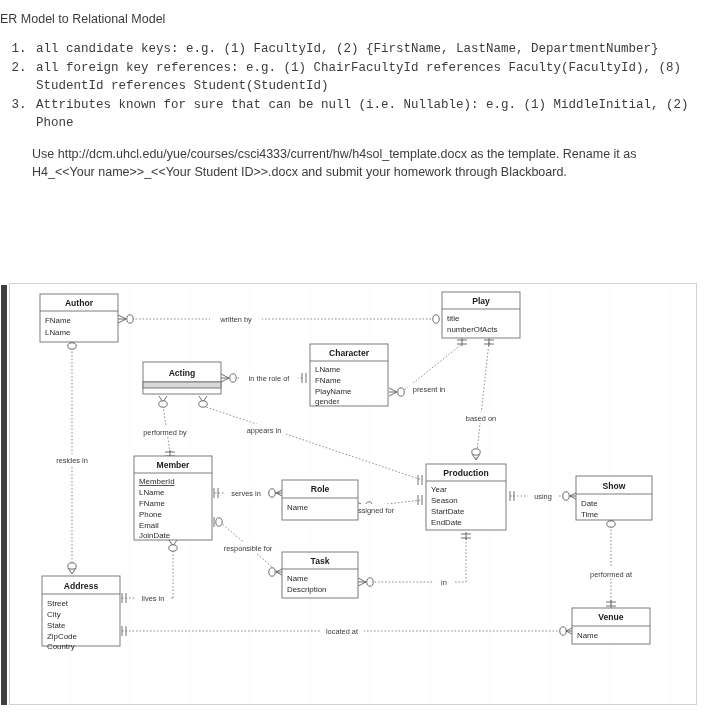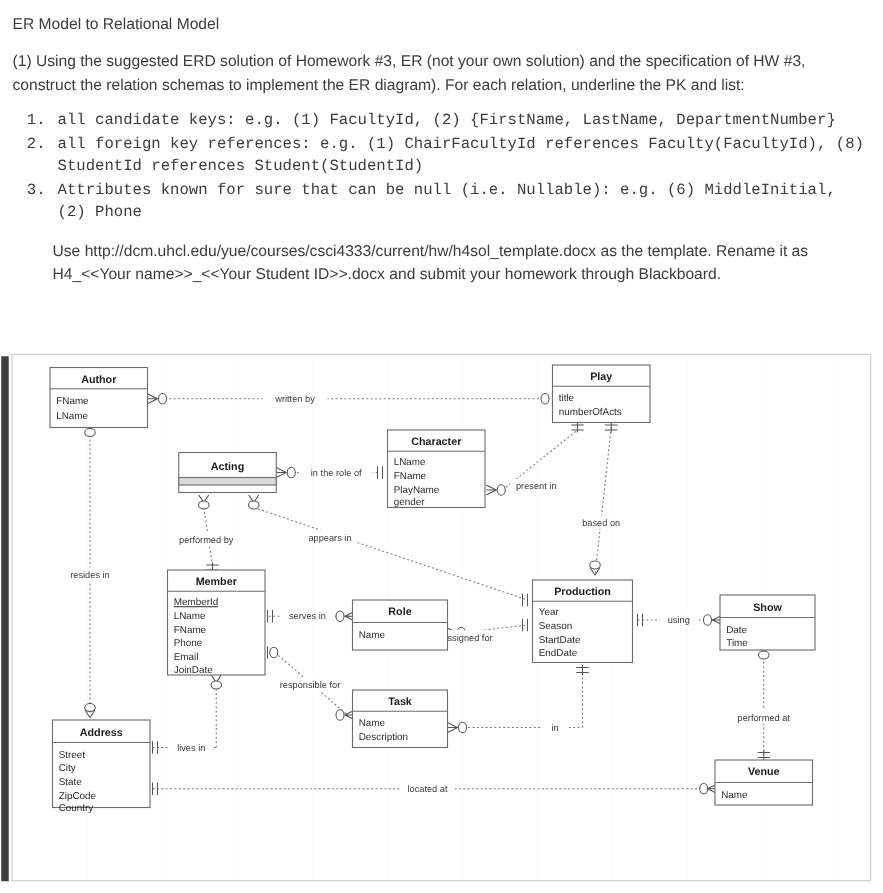--- a/index.html
+++ b/index.html
@@ -6,21 +6,21 @@
   body{
     width:706px;height:714px;
     background:#ffffff;
     font-family:"Liberation Sans", sans-serif;
     color:#3b3b3b;
     overflow:hidden;
   }
   .page{position:relative;width:706px;height:714px;}
 
   
-  .textblock{padding:8px 14px 0 10px;}
+  .textblock{padding:8px 14px 0 0;}
   .t-title{font-size:12.5px;line-height:17px;color:#3c3c3c;margin:3px 0 12px 0;}
   .t-para{font-size:12.5px;line-height:18.5px;color:#3c3c3c;margin:0 0 10px 0;}
   ol.t-list{margin:0 0 12px 0;padding-left:34px;font-family:Liberation Mono, monospace;}
   ol.t-list li{font-size:12.5px;line-height:18.5px;color:#3c3c3c;margin:0;padding-left:2px;}
   .t-para.tight{margin-bottom:11px;margin-left:32px;}
 
   
   .diagram-wrap{
     position:absolute;left:0px;top:283px;width:706px;height:424px;
   }
@@ -53,25 +53,24 @@
   .crow-f{fill:#ffffff;stroke:#555;stroke-width:0.85;}
   .gridline{stroke:#fbfbfb;stroke-width:1;}
 </style>
 </head>
 <body>
 
 <div class="page">
 
   <div class="textblock">
     <div class="t-title">ER Model to Relational Model</div>
-    <p class="t-para">(1) Using the suggested ERD solution of Homework #3, ER (not your own solution) and the specification of HW #3, construct the relation schemas to implement the ER diagram). For each relation, underline the PK and list:</p>
     <ol class="t-list">
       <li>all candidate keys: e.g. (1) FacultyId, (2) {FirstName, LastName, DepartmentNumber}</li>
       <li>all foreign key references: e.g. (1) ChairFacultyId references Faculty(FacultyId), (8) StudentId references Student(StudentId)</li>
-      <li>Attributes known for sure that can be null (i.e. Nullable): e.g. (6) MiddleInitial, (2) Phone</li>
+      <li>Attributes known for sure that can be null (i.e. Nullable): e.g. (1) MiddleInitial, (2) Phone</li>
     </ol>
     <p class="t-para tight">Use http://dcm.uhcl.edu/yue/courses/csci4333/current/hw/h4sol_template.docx as the template. Rename it as H4_&lt;&lt;Your name&gt;&gt;_&lt;&lt;Your Student ID&gt;&gt;.docx and submit your homework through Blackboard.</p>
   </div>
 
   <div class="diagram-wrap">
 
     <div class="scroll-rail">
       <div class="scroll-thumb"></div>
     </div>
 

